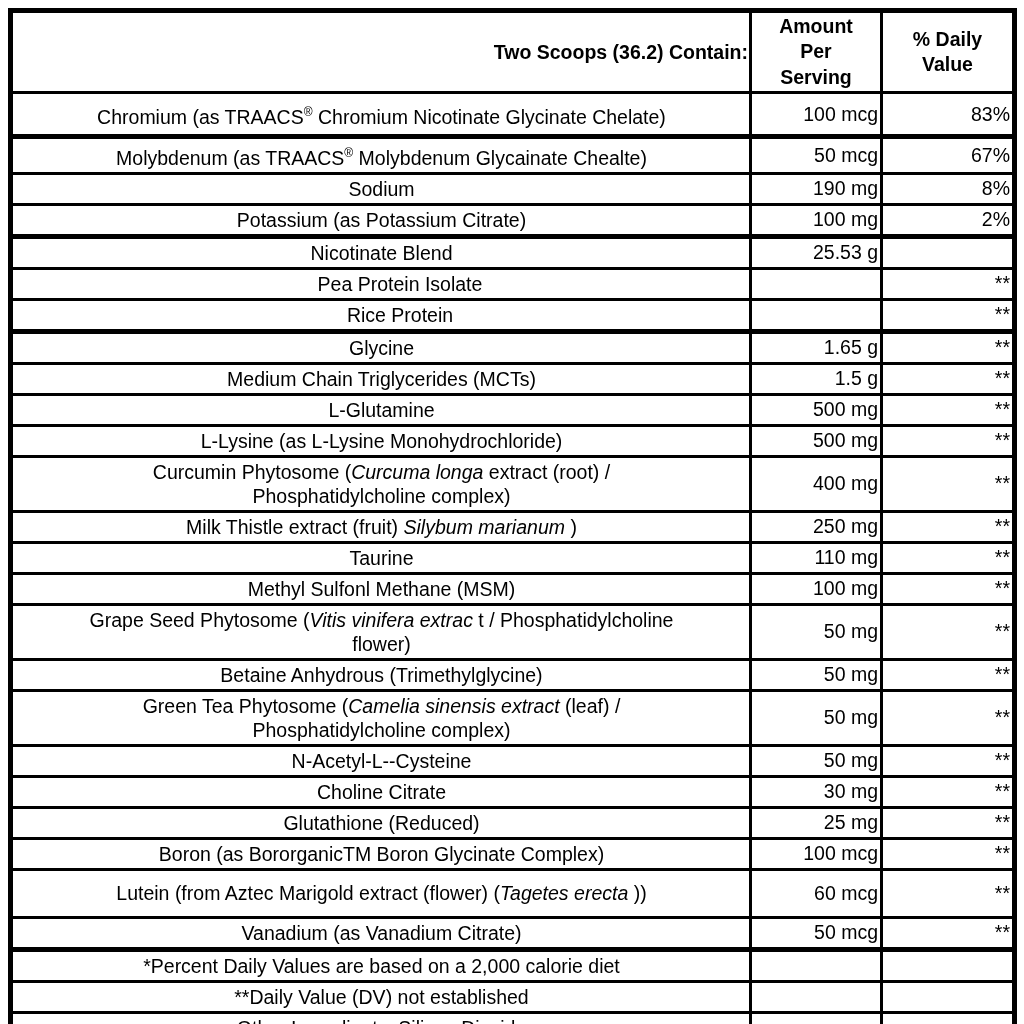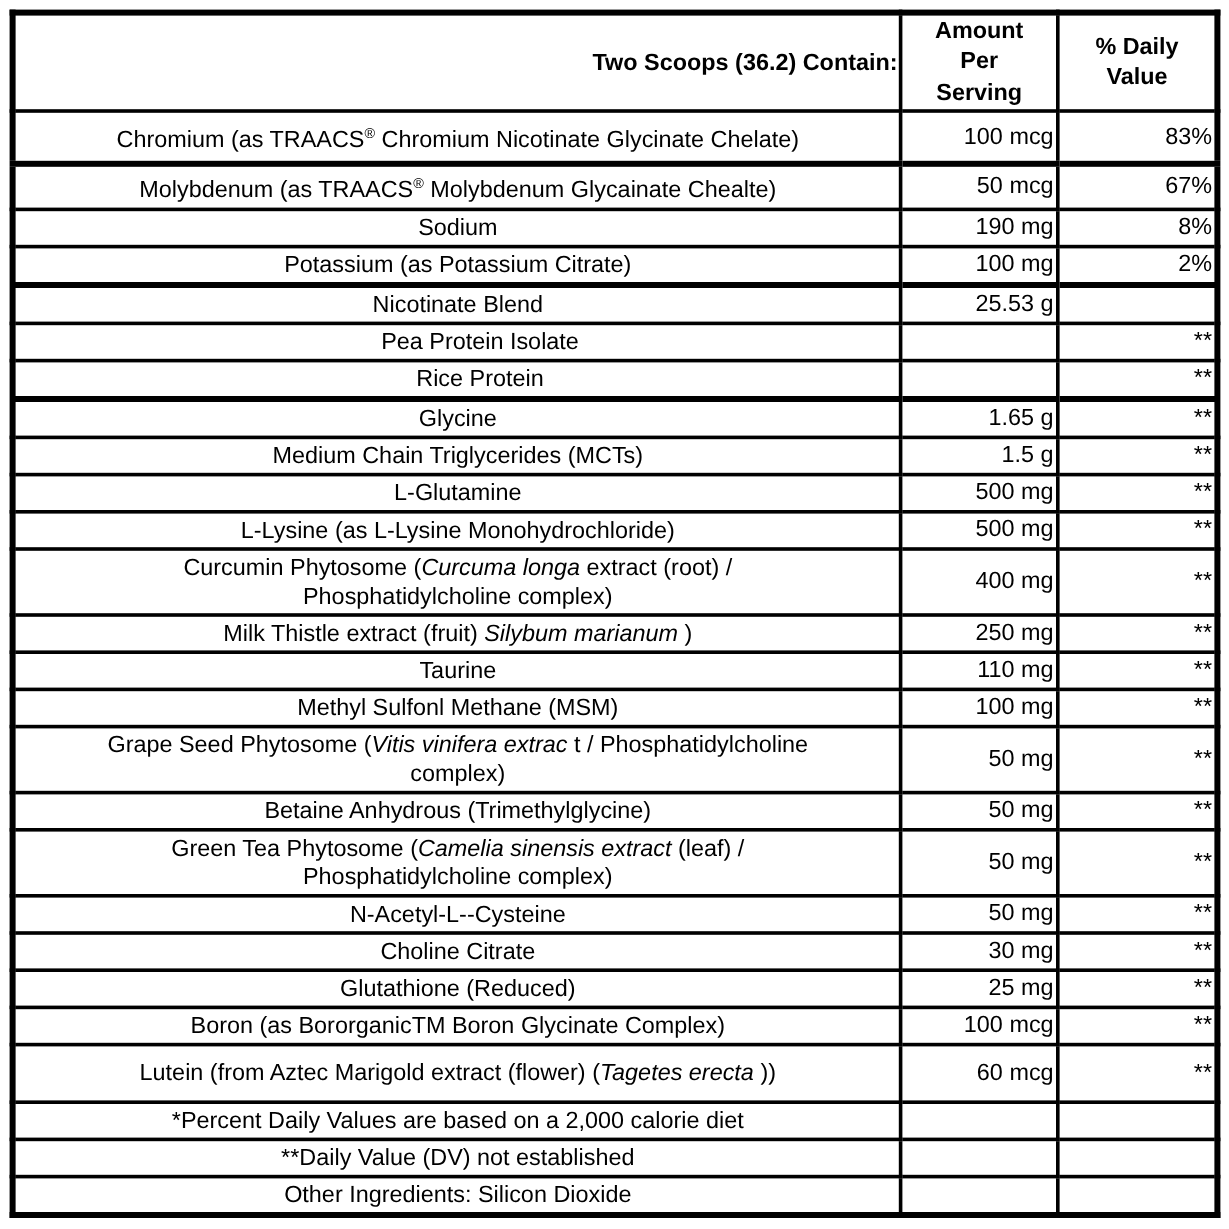--- a/index.html
+++ b/index.html
@@ -183,21 +183,21 @@
         <tr class="row-normal">
           <td class="name">
             <div class="line"><span>Methyl Sulfonl Methane (MSM)</span></div>
           </td>
           <td class="amount">100 mg</td>
           <td class="dv">**</td>
         </tr>
         <tr class="row-multi">
           <td class="name">
             <div class="line"><span>Grape Seed Phytosome (</span><span class="it">Vitis vinifera extrac</span><span> t / Phosphatidylcholine</span></div>
-            <div class="line"><span>complex)</span></div>
+            <div class="line"><span>flower)</span></div>
           </td>
           <td class="amount">50 mg</td>
           <td class="dv">**</td>
         </tr>
         <tr class="row-normal">
           <td class="name">
             <div class="line"><span>Betaine Anhydrous (Trimethylglycine)</span></div>
           </td>
           <td class="amount">50 mg</td>
           <td class="dv">**</td>
@@ -236,20 +236,27 @@
             <div class="line"><span>Boron (as BororganicTM Boron Glycinate Complex)</span></div>
           </td>
           <td class="amount">100 mcg</td>
           <td class="dv">**</td>
         </tr>
         <tr class="row-xtall">
           <td class="name">
             <div class="line"><span>Lutein (from Aztec Marigold extract (flower) (</span><span class="it">Tagetes erecta</span><span> ))</span></div>
           </td>
           <td class="amount">60 mcg</td>
+          <td class="dv">**</td>
+        </tr>
+        <tr class="row-normal thick-bottom">
+          <td class="name">
+            <div class="line"><span>Vanadium (as Vanadium Citrate)</span></div>
+          </td>
+          <td class="amount">50 mcg</td>
           <td class="dv">**</td>
         </tr>
         <tr class="row-normal">
           <td class="name">
             <div class="line"><span>*Percent Daily Values are based on a 2,000 calorie diet</span></div>
           </td>
           <td class="amount"></td>
           <td class="dv"></td>
         </tr>
         <tr class="row-normal">

